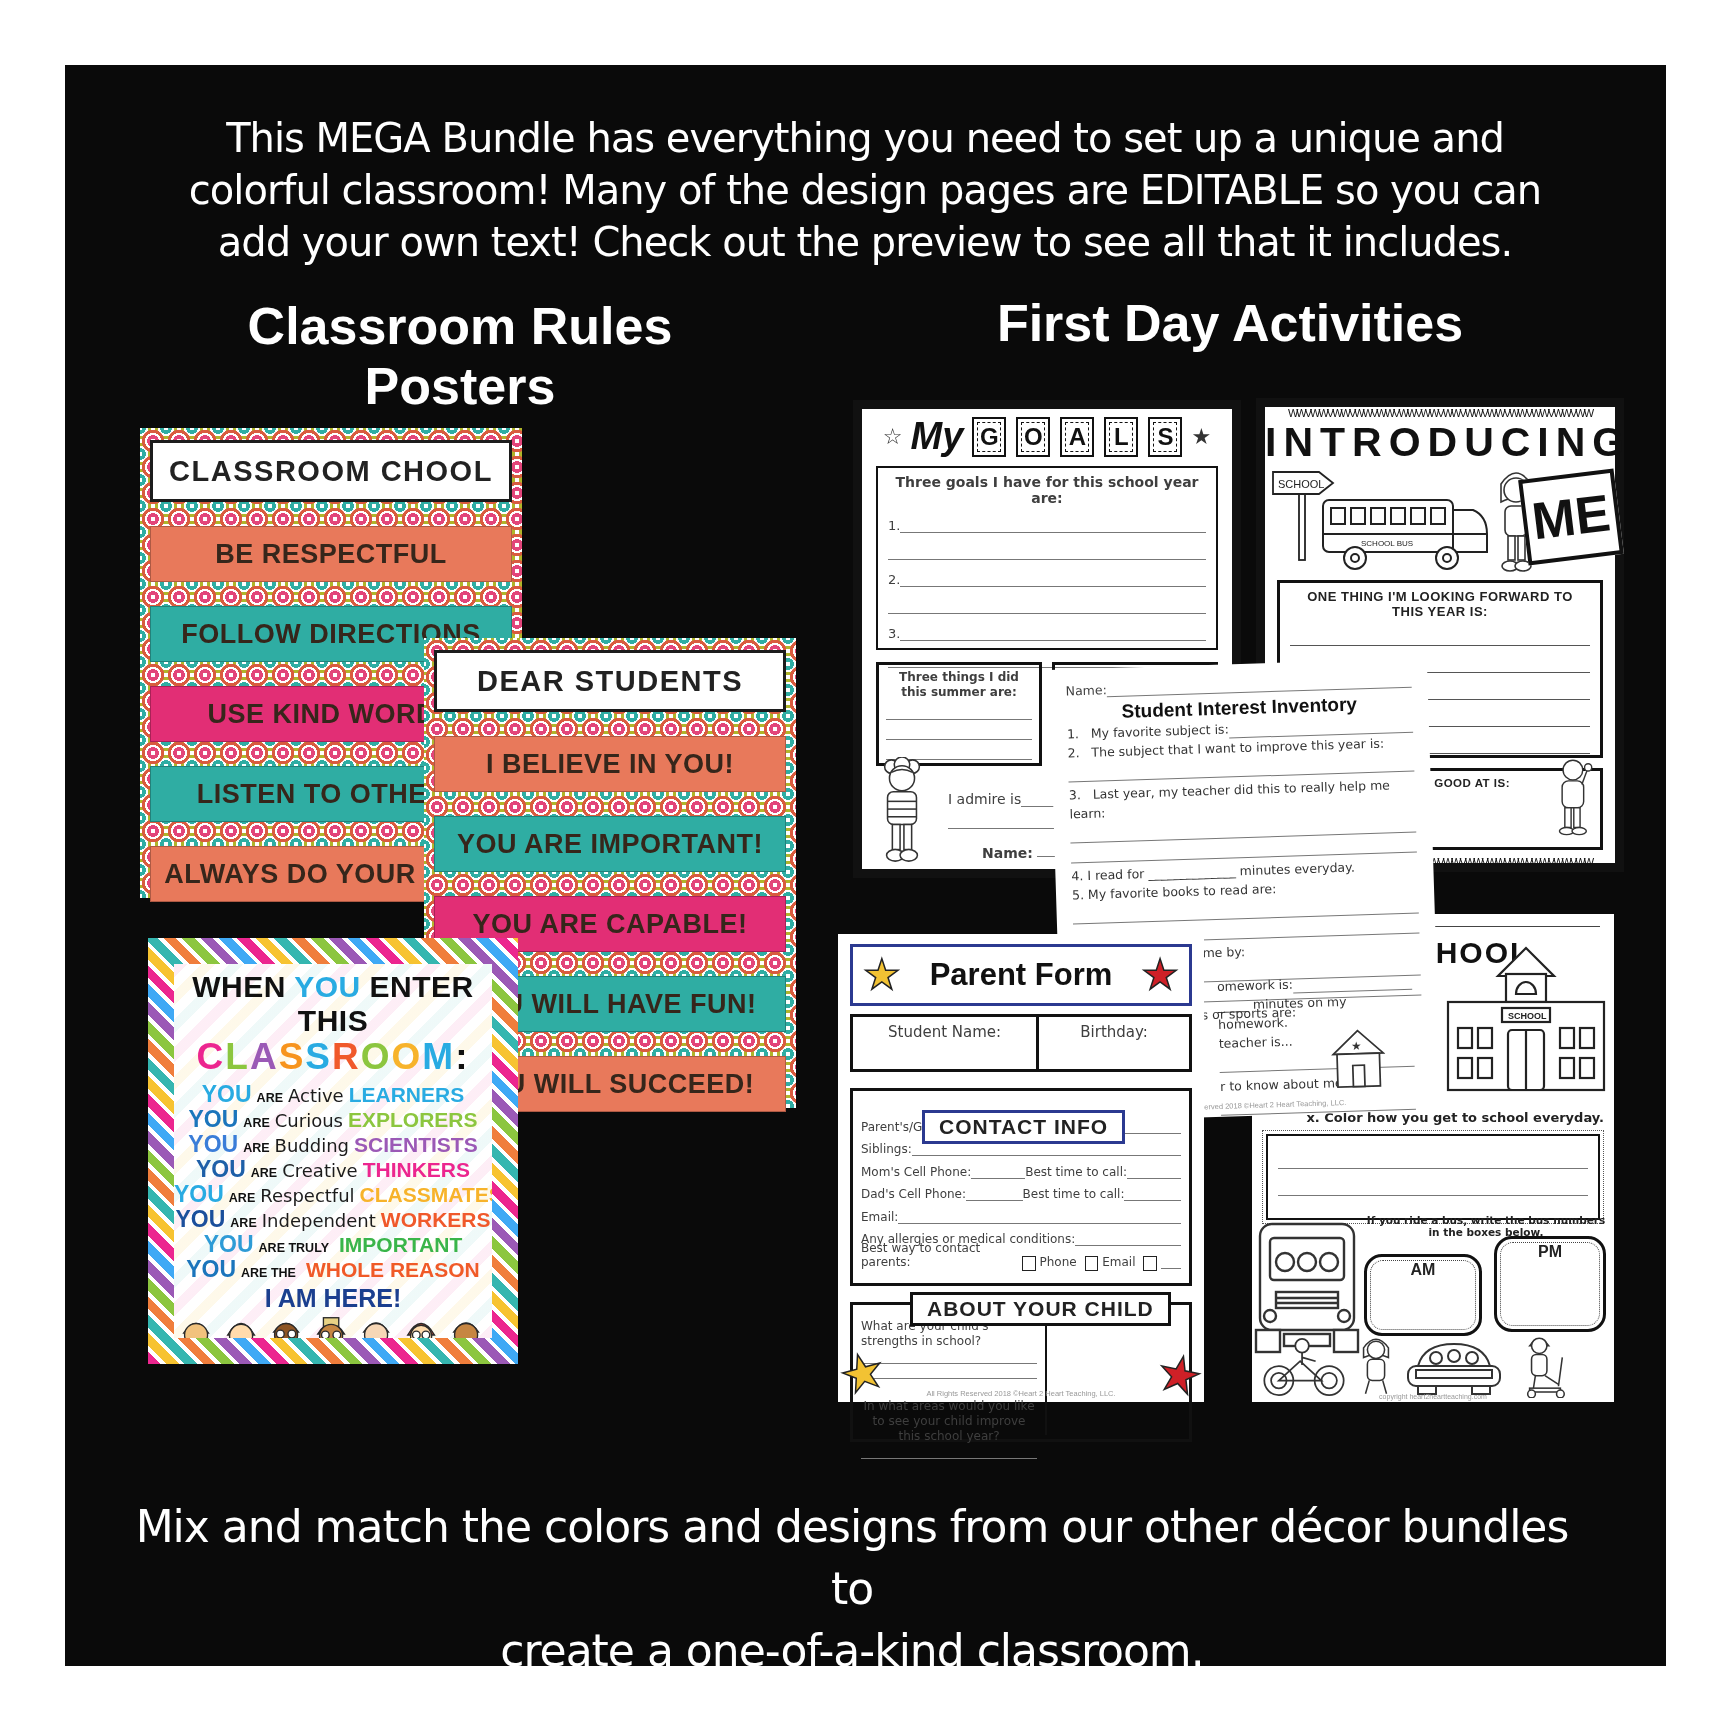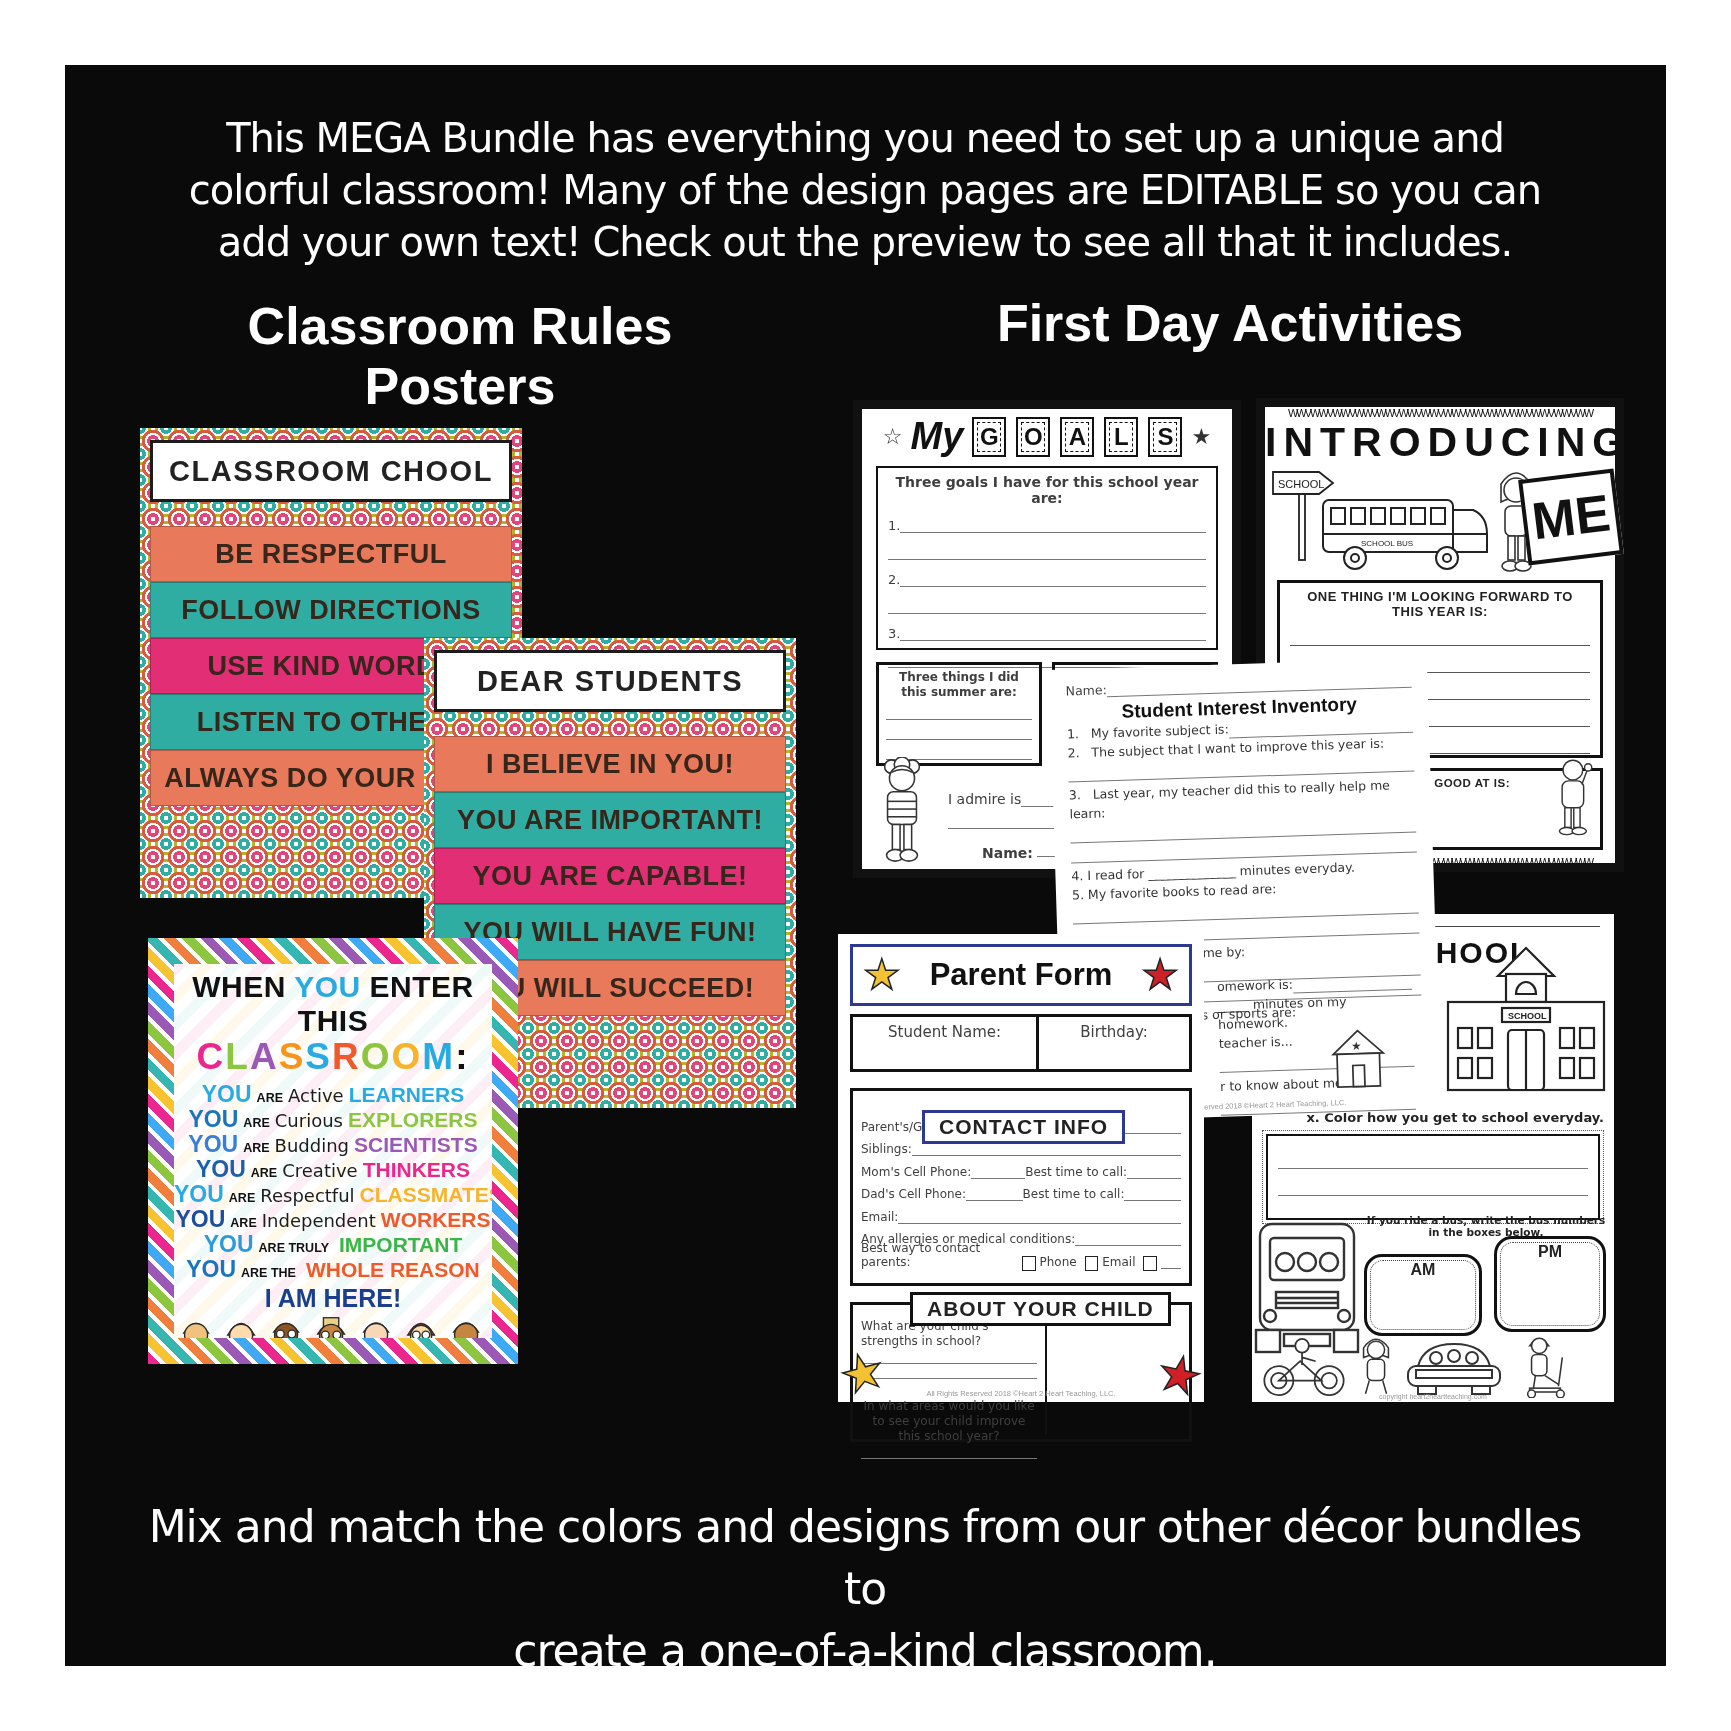--- a/index.html
+++ b/index.html
@@ -4,37 +4,37 @@
 <style>
   html,body{margin:0;padding:0;background:#ffffff;}
   .stage{position:relative;width:1731px;height:1731px;background:#ffffff;overflow:hidden;
          font-family:"Liberation Sans",sans-serif;}
   .canvas{position:absolute;left:65px;top:65px;width:1601px;height:1601px;background:#0a0a0a;}
 
   
   .bigtext{position:absolute;color:#ffffff;text-align:center;
            font-family:"DejaVu Sans",sans-serif;font-weight:400;letter-spacing:-1px;}
   .intro{left:130px;top:112px;width:1470px;font-size:40px;line-height:52px;}
-  .outro{left:130px;top:1496px;width:1470px;font-size:44px;line-height:62px;}
+  .outro{left:117px;top:1496px;width:1470px;font-size:44px;line-height:62px;}
 
   .sechead{position:absolute;color:#ffffff;font-weight:800;font-size:52px;text-align:center;
            font-family:"Liberation Sans",sans-serif;}
 
   
   .dots{background-color:#fff;
     background-image:
       radial-gradient(circle,#fff 0 2.5px,#e2457a 2.5px 6px,#fff 6px 8px,#d95b3f 8px 11px,rgba(0,0,0,0) 11.5px),
       radial-gradient(circle,#fff 0 2.5px,#2fada3 2.5px 6px,#fff 6px 8px,#b0b52a 8px 11px,rgba(0,0,0,0) 11.5px);
     background-size:26px 26px;background-position:0 0,13px 13px;}
   .poster{position:absolute;box-sizing:border-box;padding:12px 10px 10px 10px;}
   .ptitle{background:#fff;border:3px solid #1c1c1c;height:56px;display:flex;align-items:center;
           justify-content:center;font-size:29px;font-weight:600;letter-spacing:1.5px;color:#222;
           margin-bottom:24px;}
   .strip{height:54px;display:flex;align-items:center;justify-content:center;
-         font-size:27px;font-weight:700;letter-spacing:.5px;color:#36261b;
+         font-size:27px;font-weight:700;letter-spacing:.5px;color:#36261b;margin-bottom:24px;
          border:1px solid rgba(0,0,0,.25);}
   .c-coral{background:#E8795B;} .c-teal{background:#2FADA3;} .c-pink{background:#E22E75;}
 
   
   .we{position:absolute;background:
       repeating-linear-gradient(45deg,#EC268F 0 9px,#fff 9px 13px,#F7C331 13px 22px,#fff 22px 26px,
         #35B6B0 26px 35px,#fff 35px 39px,#F07E3C 39px 48px,#fff 48px 52px,#8CC63F 52px 61px,
         #fff 61px 65px,#9B59B6 65px 74px,#fff 74px 78px,#3FA9F5 78px 87px,#fff 87px 91px);}
   .we-in{position:absolute;inset:26px;background-color:#fff;
       background-image:repeating-linear-gradient(-45deg,rgba(236,38,143,.08) 0 10px,rgba(255,255,255,0) 10px 20px,

